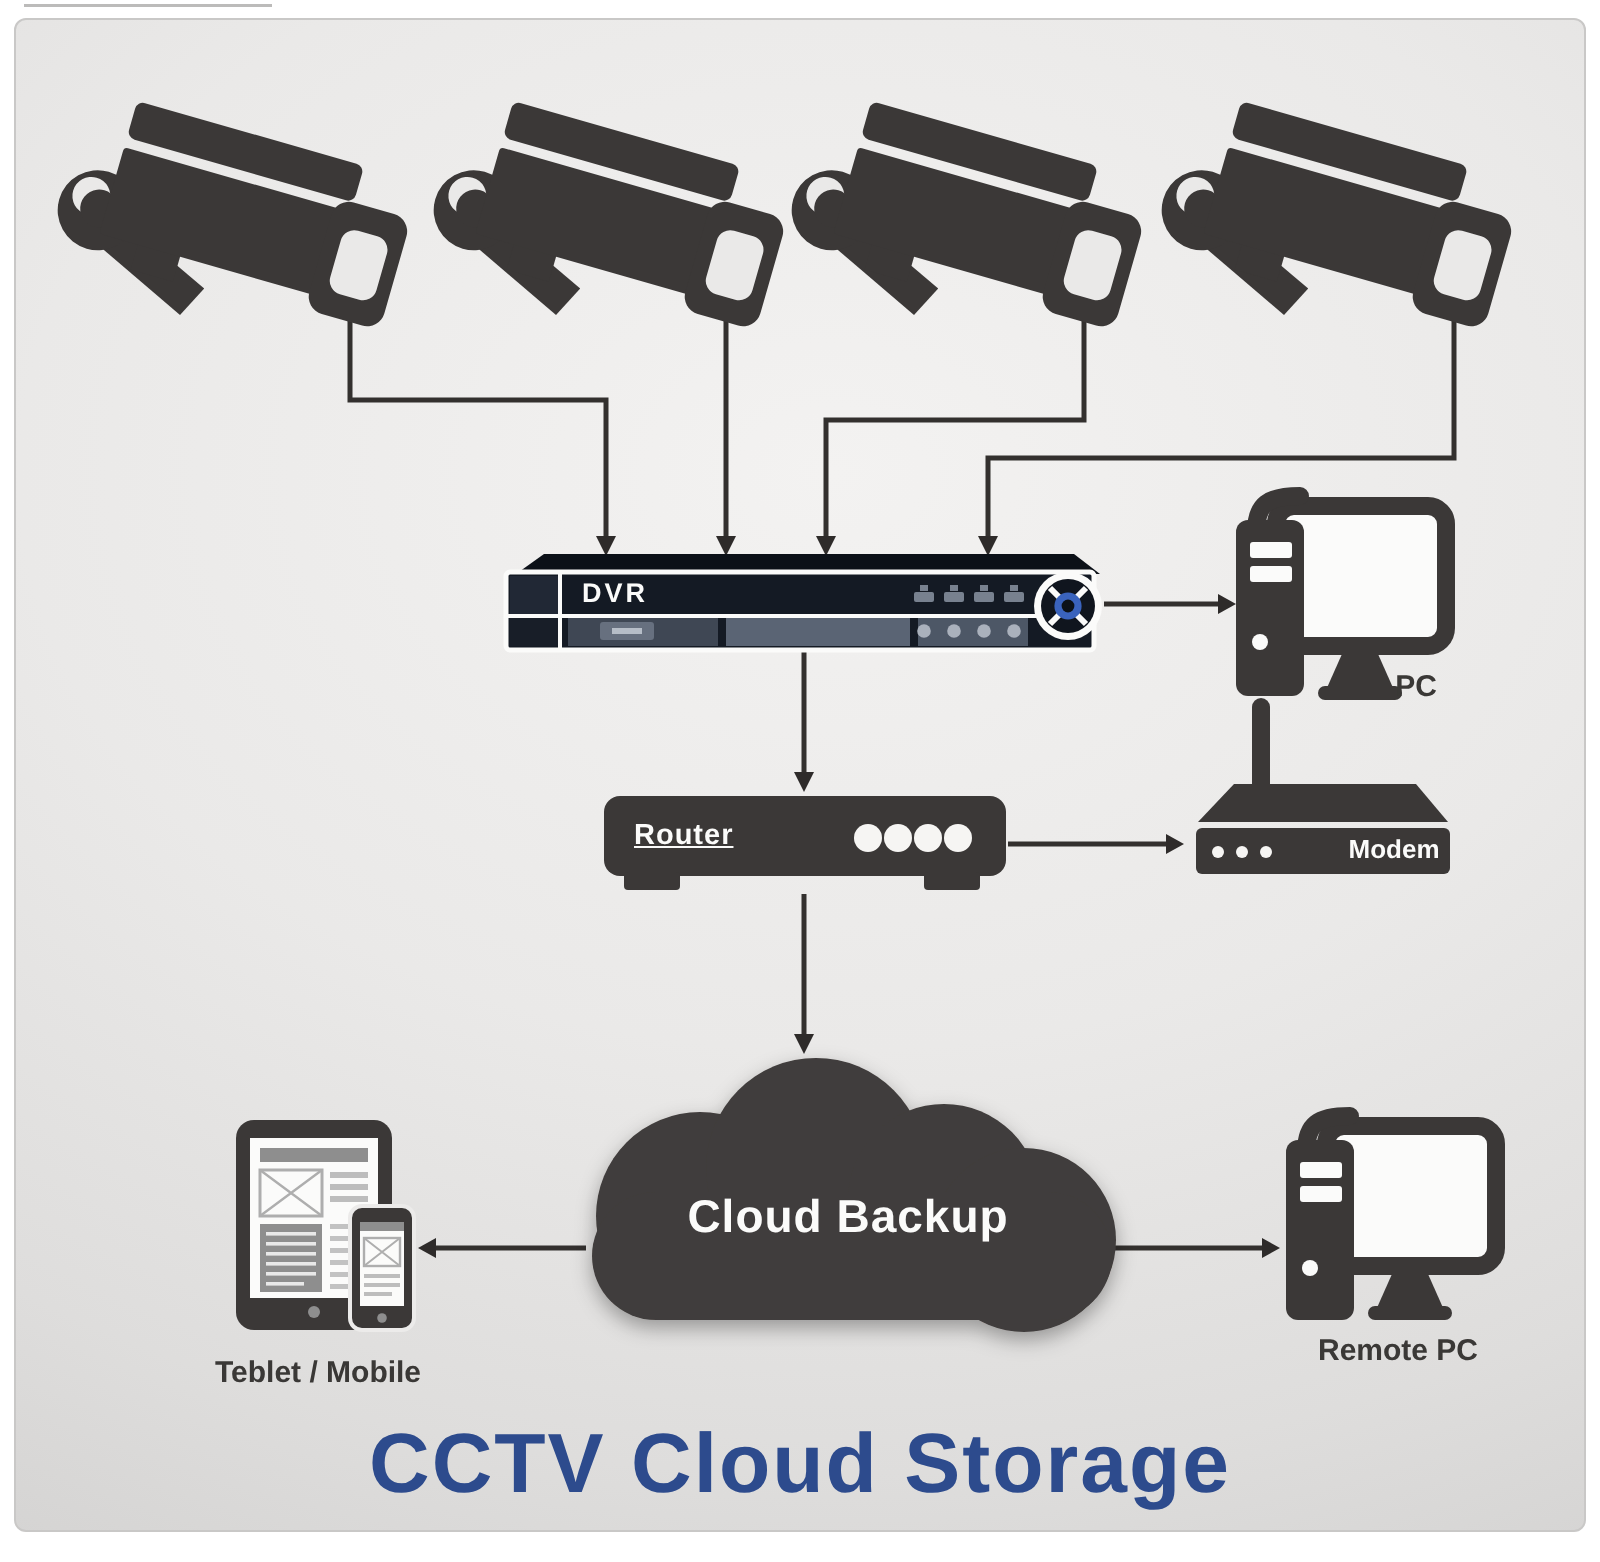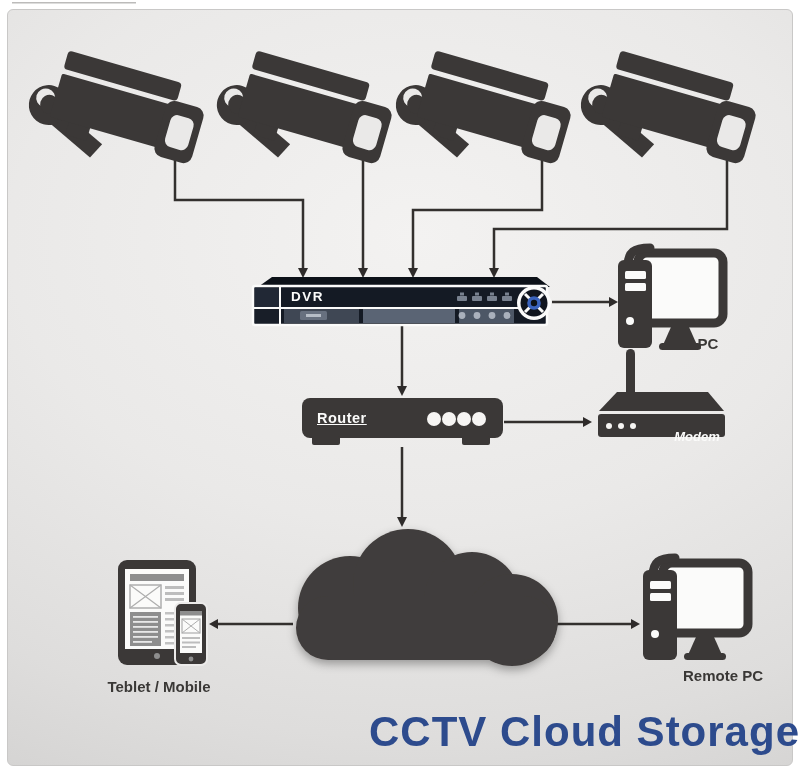--- a/index.html
+++ b/index.html
@@ -15,27 +15,27 @@
   }
   svg.art{position:absolute;left:0;top:0;width:800px;height:781px;}
   .lbl{
     position:absolute;font-weight:bold;color:#3a3836;white-space:nowrap;
     font-family:"Liberation Sans",sans-serif;line-height:1;
   }
   .lbl.white{color:#fbfbfa;}
   .lbl.center{transform:translateX(-50%);}
   #dvr-label{left:291px;top:290px;font-size:13.5px;letter-spacing:1.5px;}
   #router-label{left:317px;top:411px;font-size:14.5px;letter-spacing:.5px;text-decoration:underline;}
-  #modem-label{left:697px;top:430px;font-size:13px;font-style:italic;}
+  #modem-label{left:697px;top:418px;font-size:13px;}
   #cloud-label{left:424px;top:597px;font-size:23px;letter-spacing:.5px;}
   #pc-label{left:708px;top:336px;font-size:15px;}
   #tablet-label{left:159px;top:679px;font-size:15px;}
-  #remote-pc-label{left:723px;top:668px;font-size:15px;}
+  #remote-pc-label{left:699px;top:668px;font-size:15px;}
   #main-title{
-    position:absolute;left:0;right:0;top:708px;text-align:right;
+    position:absolute;left:0;right:0;top:708px;text-align:center;
     font-size:42px;font-weight:bold;letter-spacing:1px;color:#2d4b8d;
   }
 </style>
 </head>
 <body>
 
 <div class="stage">
   <div class="canvas"></div>
 
   <svg class="art" viewBox="0 0 800 781" aria-hidden="true">
@@ -219,17 +219,18 @@
       <rect x="650" y="593" width="21" height="8" rx="1.5" fill="#fbfbfa"></rect>
       <circle cx="655" cy="634" r="4" fill="#fbfbfa"></circle>
       <polygon points="696,637 714,637 722,655 688,655" fill="#3b3837"></polygon>
       <rect x="684" y="653" width="42" height="7" rx="3.5" fill="#3b3837"></rect>
     </g>
   </svg>
 
   <div class="lbl white" id="dvr-label">DVR</div>
   <div class="lbl white" id="router-label">Router</div>
   <div class="lbl white center" id="modem-label">Modem</div>
+  <div class="lbl white center" id="cloud-label">Cloud Backup</div>
   <div class="lbl center" id="pc-label">PC</div>
   <div class="lbl center" id="tablet-label">Teblet / Mobile</div>
   <div class="lbl center" id="remote-pc-label">Remote PC</div>
   <div id="main-title">CCTV Cloud Storage</div>
 </div>
 
 </body></html>

